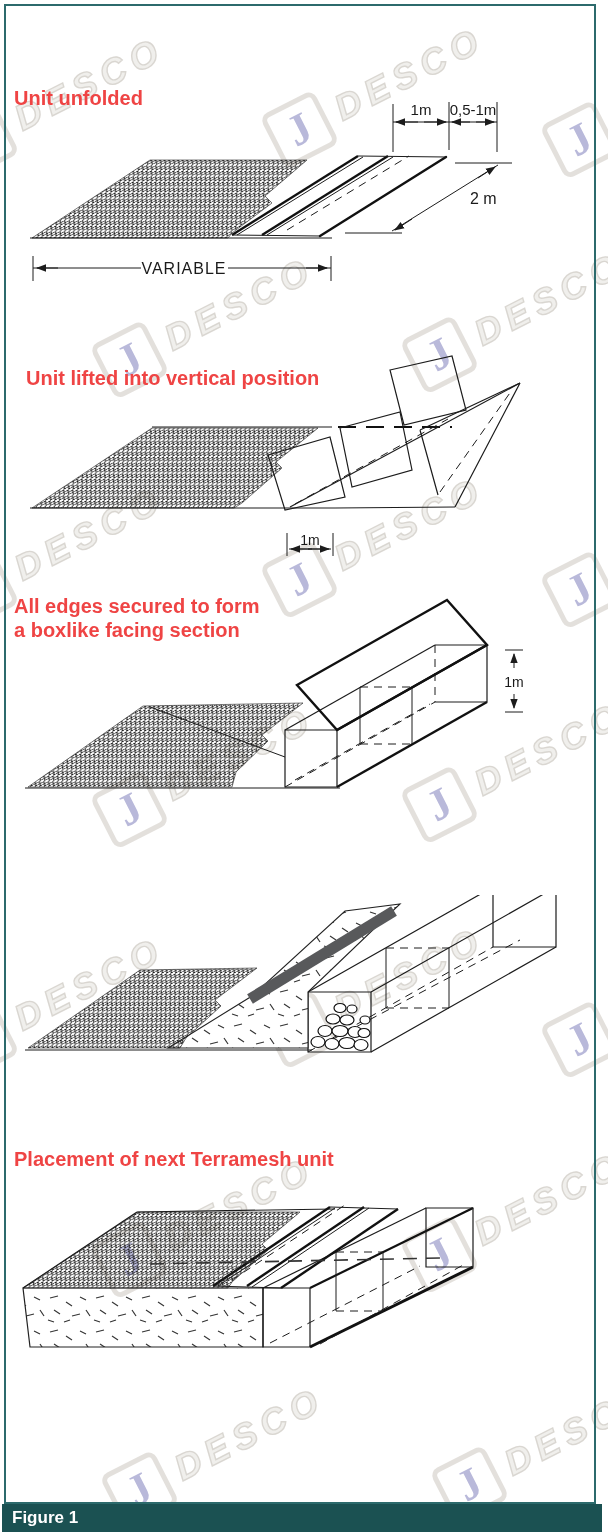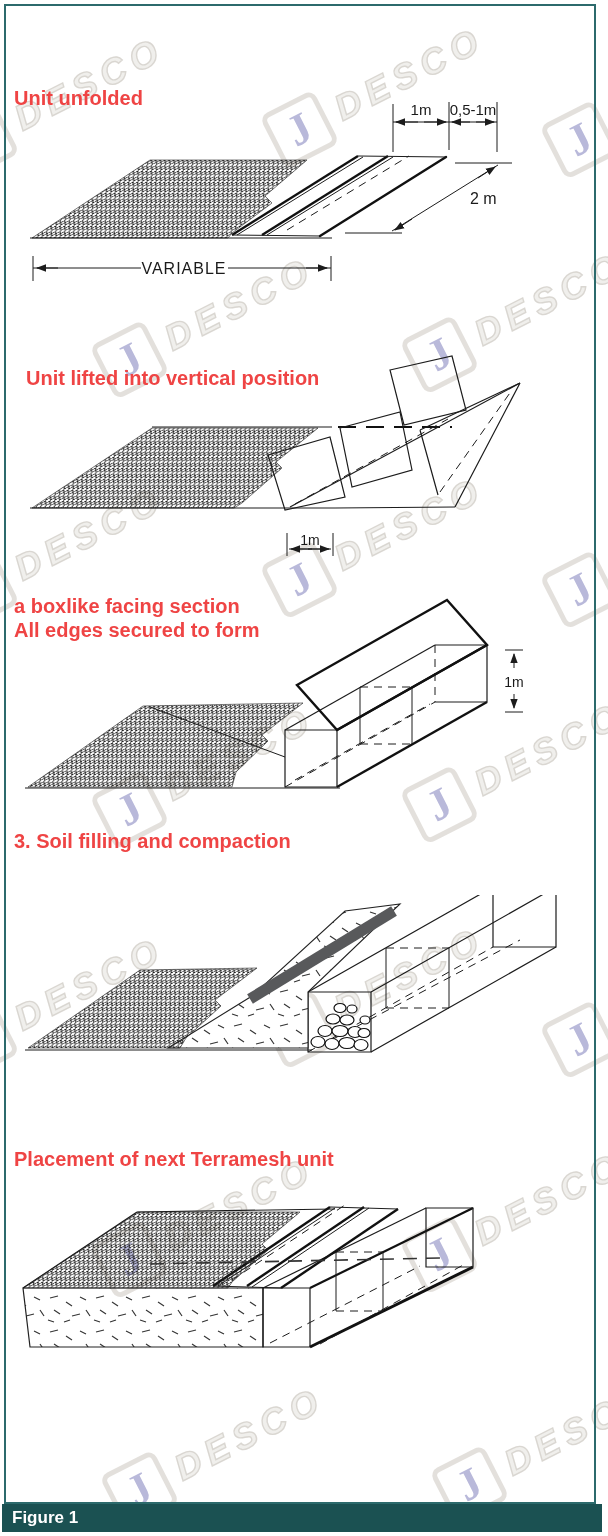--- a/index.html
+++ b/index.html
@@ -202,22 +202,22 @@
   <path class="dsh" d="M440,492 L512,390"></path>
 
   <path class="tn" d="M287,533 V556 M333,533 V556"></path>
   <path class="tn" d="M289,549 L331,549"></path>
   <path class="tn" d="M312,549 L291,549" marker-end="url(#ar2)"></path>
   <path class="tn" d="M308,549 L329,549" marker-end="url(#ar2)"></path>
   <text x="310" y="545" font-size="14" text-anchor="middle">1m</text>
 </svg>
 
 <div class="h" style="left:14px;top:594px">
+  <div>All edges secured to form</div>
   <div>a boxlike facing section</div>
-  <div>All edges secured to form</div>
 </div>
 
 <svg style="top:595px" width="608" height="220" viewBox="0 595 608 220">
   <defs>
     <pattern id="m3" width="9" height="5.5" patternUnits="userSpaceOnUse" patternTransform="skewX(-40)">
       <path d="M0,2.75 L2.25,0.5 4.5,2.75 2.25,5 Z M4.5,2.75 L6.75,0.5 9,2.75 6.75,5 Z" fill="none" stroke="#1b1b1b" stroke-width="0.8"></path>
     </pattern>
     <marker id="ar3" markerWidth="11" markerHeight="9" refX="9" refY="4.5" orient="auto" markerUnits="userSpaceOnUse">
       <path d="M0,0.8 L10,4.5 L0,8.2 Z" fill="#1c1c1c"></path>
     </marker>
@@ -237,21 +237,20 @@
   <path class="dsh" d="M295,780 L430,704"></path>
   <polygon class="bd" points="337,730 487,645 447,600 297,685"></polygon>
 
   <path class="tn" d="M505,650 L523,650 M505,712 L523,712" stroke-width="1.3"></path>
   <path class="tn" d="M514,668 L514,654" marker-end="url(#ar3)"></path>
   <path class="tn" d="M514,694 L514,708" marker-end="url(#ar3)"></path>
   <text x="514" y="687" font-size="14" text-anchor="middle">1m</text>
 </svg>
 
 <div class="h steps" style="left:14px;top:830px">
-  <div>3. Soil filling and compaction</div>
 </div>
 
 <svg style="top:895px" width="608" height="170" viewBox="0 895 608 170">
   <defs>
     <pattern id="m4" width="9" height="5.5" patternUnits="userSpaceOnUse" patternTransform="skewX(-40)">
       <path d="M0,2.75 L2.25,0.5 4.5,2.75 2.25,5 Z M4.5,2.75 L6.75,0.5 9,2.75 6.75,5 Z" fill="none" stroke="#1b1b1b" stroke-width="0.8"></path>
     </pattern>
     <pattern id="s4" width="46" height="34" patternUnits="userSpaceOnUse">
       <g stroke="#333" stroke-width="1.2" fill="none">
         <path d="M4,6 L12,4"></path>

